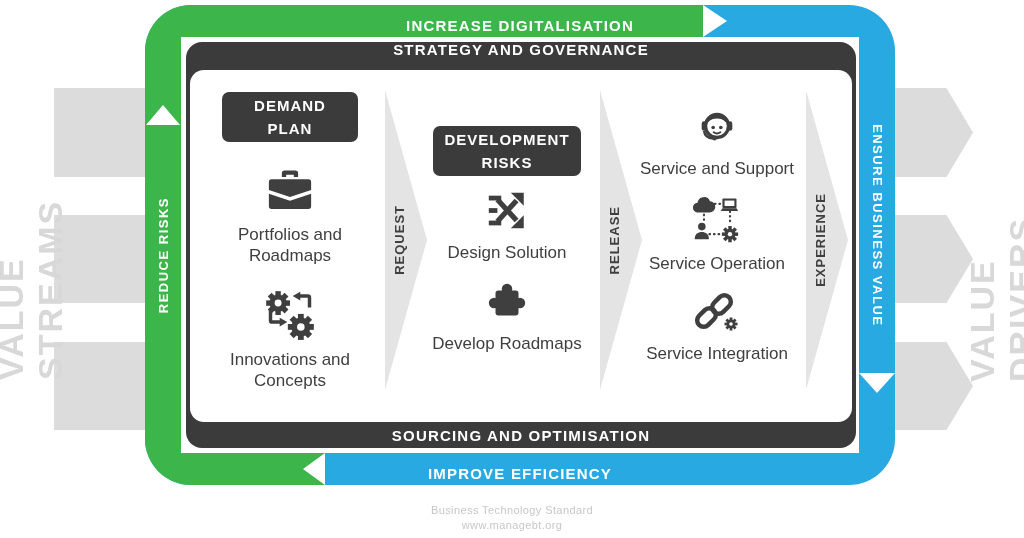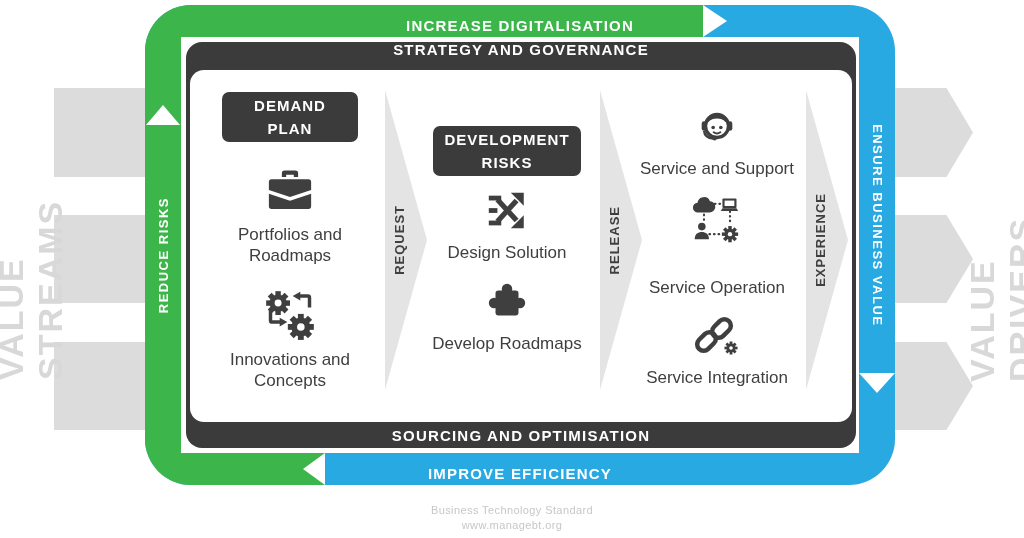--- a/index.html
+++ b/index.html
@@ -210,21 +210,21 @@
           <circle class="ink" cx="28" cy="24.5" r="1.9"></circle>
           <path d="M20.5 29.5q3.5 2.6 7 0" stroke="#3f3f3f" stroke-width="2" fill="none" stroke-linecap="round"></path>
           <rect class="ink" x="8" y="18" width="5" height="10" rx="2.5"></rect>
           <rect class="ink" x="35" y="18" width="5" height="10" rx="2.5"></rect>
           <path d="M10.5 28c.5 5 4 7.5 9.5 8" stroke="#3f3f3f" stroke-width="2.5" fill="none"></path>
           <circle class="ink" cx="21.5" cy="36" r="2.2"></circle>
         </svg>
       </span>
       <span class="item-label nowrap">Service and Support</span>
     </div>
-    <div class="item" style="margin-top:14px;gap:24px;">
+    <div class="item" style="margin-top:14px;">
       <span>
         <svg width="52" height="52" viewBox="0 0 48 48">
           <path class="ink" d="M6.5 18a4.5 4.5 0 0 1-.5-9 6 6 0 0 1 11.5-1.5A4 4 0 1 1 16.8 18z"></path>
           <rect class="ink" x="29" y="5" width="13" height="9" rx="1"></rect>
           <rect x="31" y="7" width="9" height="5" fill="#fff"></rect>
           <path class="ink" d="M27.5 16.5h16L42 14H29z"></path>
           <circle class="ink" cx="10" cy="31" r="3.5"></circle>
           <path class="ink" d="M3.5 42c0-4 3-6 6.5-6s6.5 2 6.5 6v.8H3.5z"></path>
           <g transform="translate(36,38)">
             <g class="ink">

